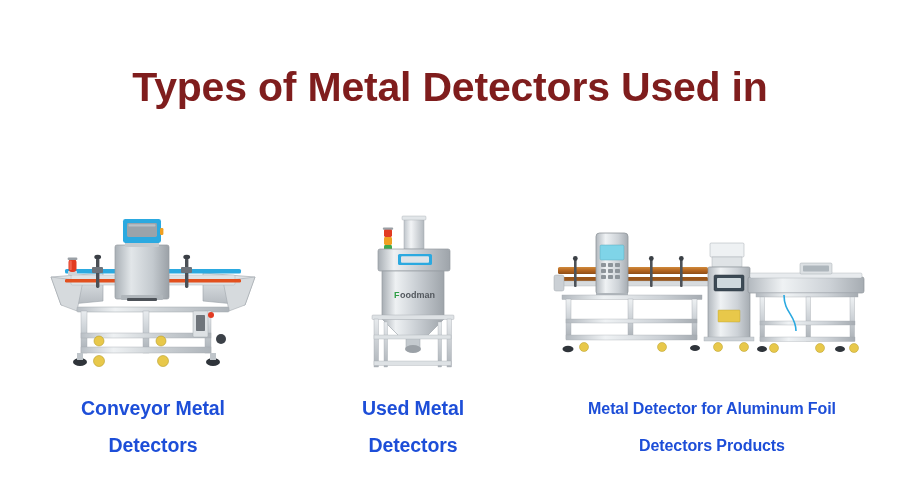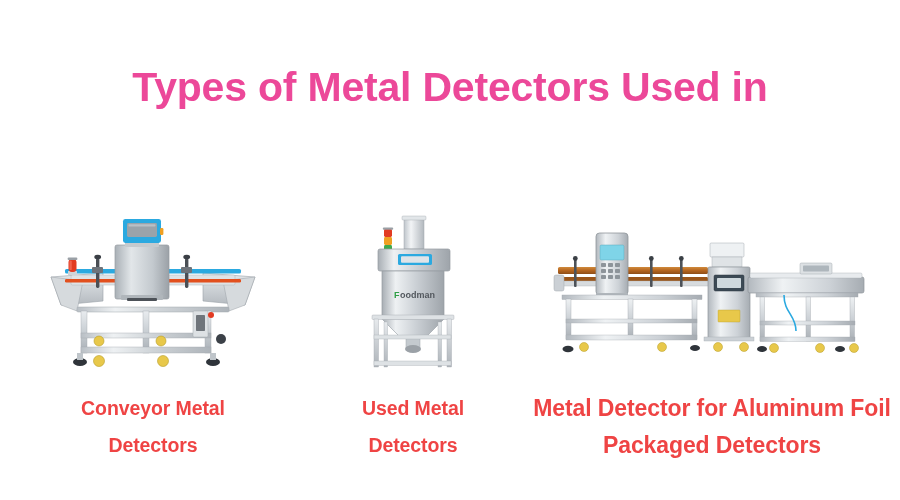--- a/index.html
+++ b/index.html
@@ -27,21 +27,21 @@
   
   .title-block {
     position: absolute;
     top: 62px;
     left: 0;
     width: 900px;
     text-align: center;
   }
   .title-line {
     display: block;
-    color: #ec4899;
+    color: #7f1d1d;
     font-family: "Liberation Sans", sans-serif;
     font-weight: bold;
     font-size: 41px;
     line-height: 50px;
     letter-spacing: -0.2px;
     white-space: nowrap;
   }
 
   
   .cards {
@@ -71,28 +71,28 @@
     align-items: flex-end;
     justify-content: center;
   }
   .fig-1 { height: 155px; }
   .fig-2 { height: 155px; }
   .fig-3 { height: 155px; }
 
   .caption {
     margin-top: 20px;
     text-align: center;
-    color: #ef4444;
+    color: #1d4ed8;
     font-family: "Liberation Sans", sans-serif;
     font-weight: bold;
     font-size: 19.5px;
     line-height: 37px;
     letter-spacing: -0.1px;
   }
-  .cap-3 { font-size: 23px; }
+  .cap-3 { font-size: 16px; }
 
   svg { display: block; overflow: visible; }
 
   
 </style>
 </head>
 <body>
 
 <div class="infographic">
 
@@ -370,18 +370,18 @@
               <circle cx="268" cy="133" r="4.5" fill="#E8C84A" stroke="#b59c28" stroke-width="0.5"></circle>
               <circle cx="302" cy="133" r="4.5" fill="#E8C84A" stroke="#b59c28" stroke-width="0.5"></circle>
               <ellipse cx="210" cy="134" rx="5" ry="3" fill="#2f343a"></ellipse>
               <ellipse cx="288" cy="134" rx="5" ry="3" fill="#2f343a"></ellipse>
             </g>
           </g>
         </svg>
       </div>
       <div class="caption cap-3">
         <div>Metal Detector for Aluminum Foil</div>
-        <div>Packaged Detectors</div>
+        <div>Detectors Products</div>
       </div>
     </div>
 
   </div>
 </div>
 
 </body></html>

